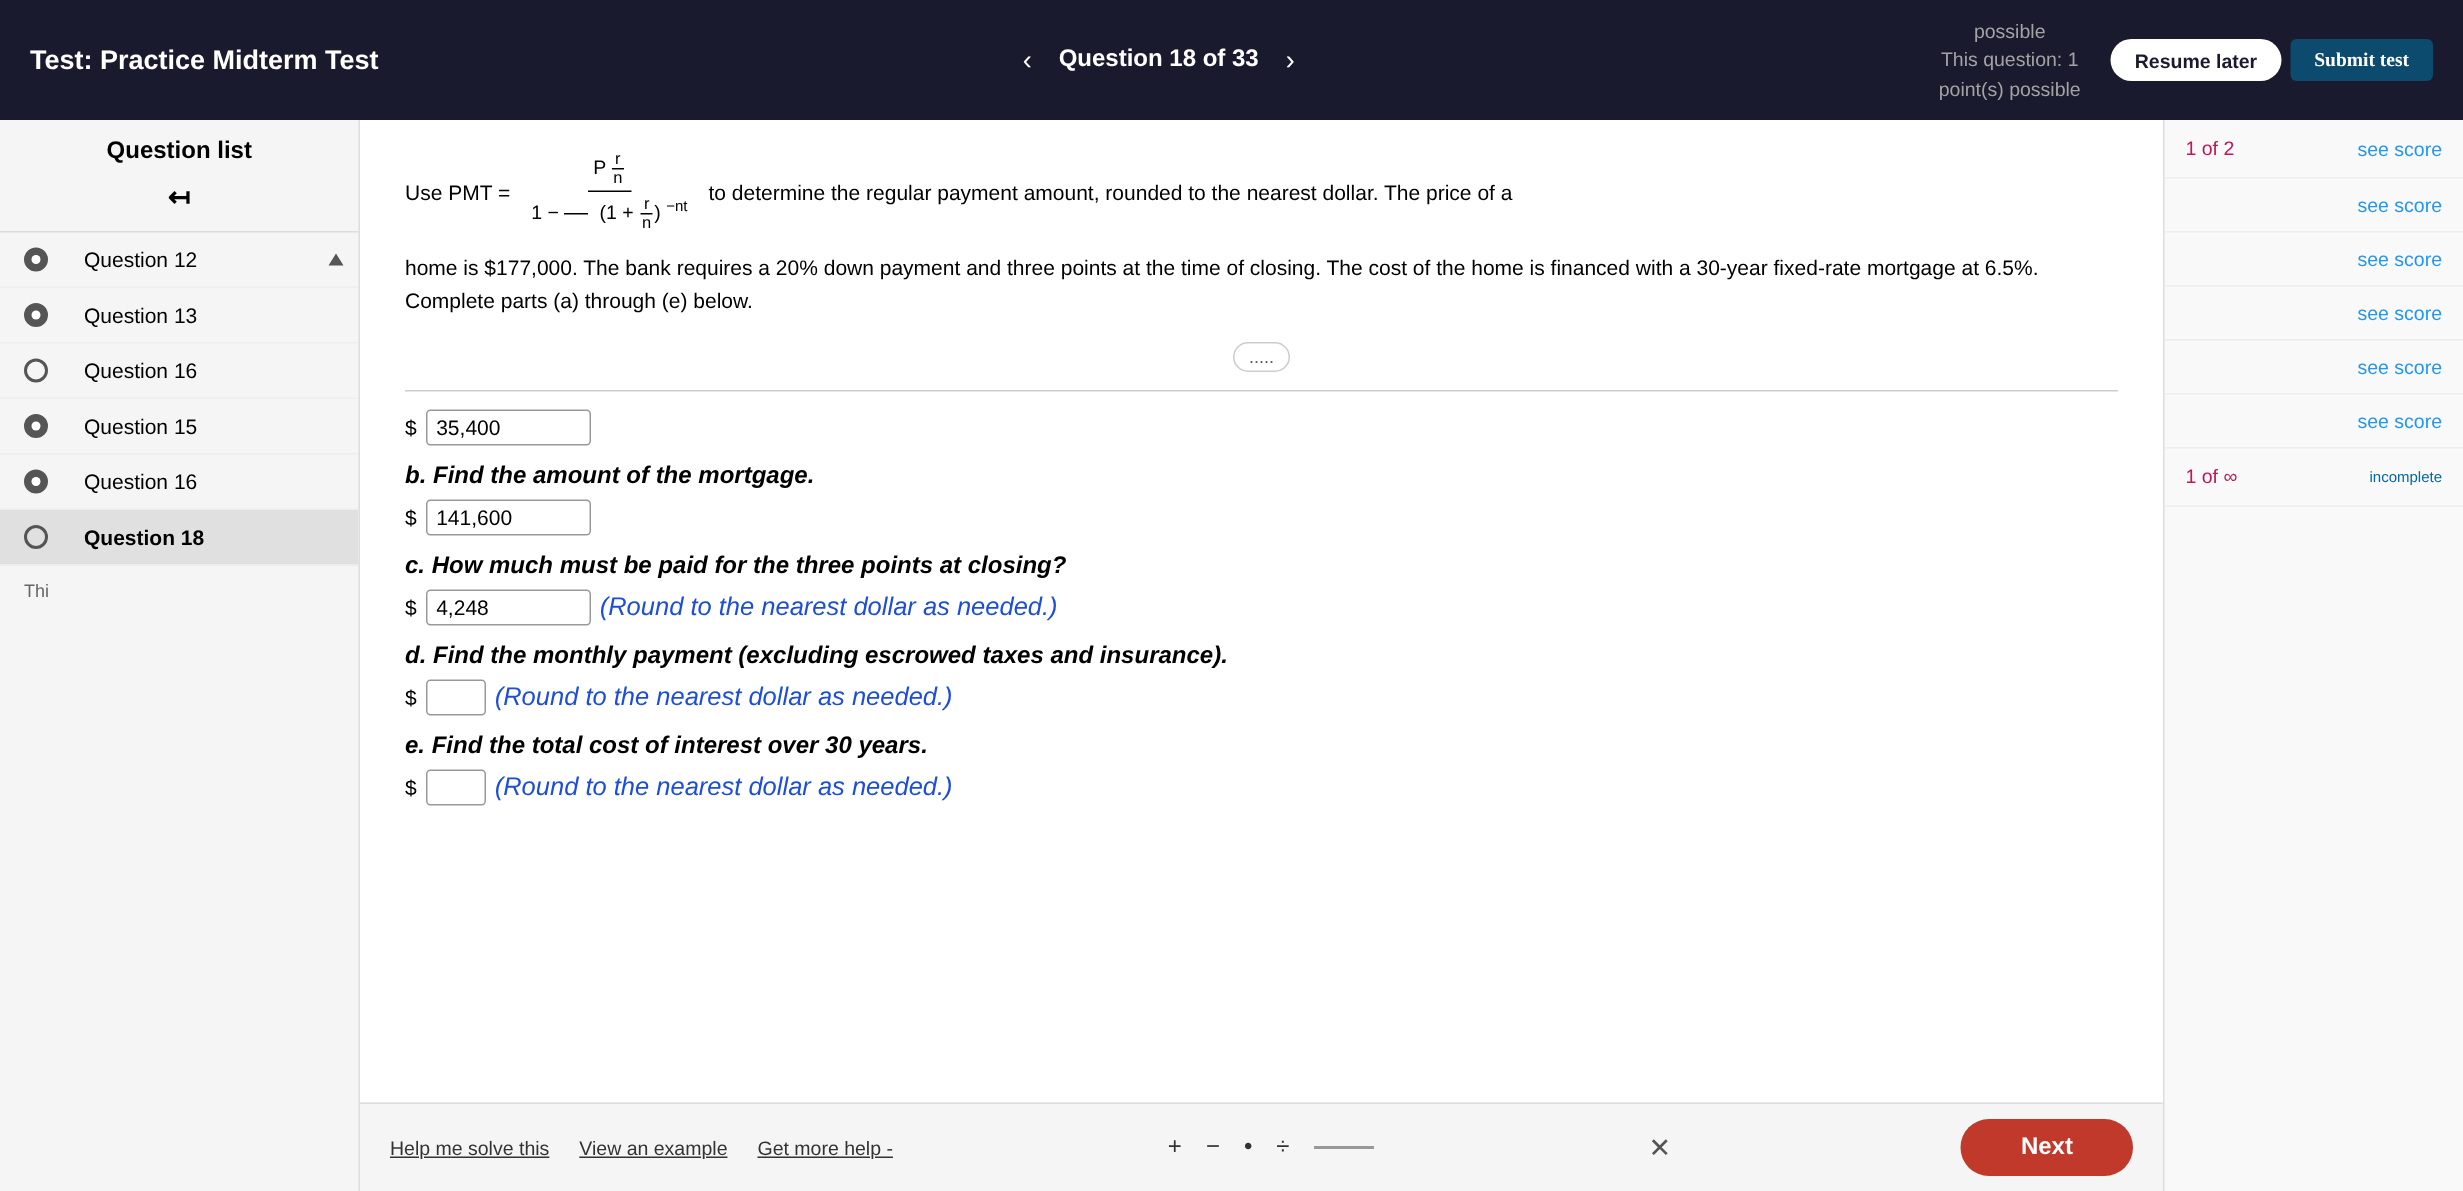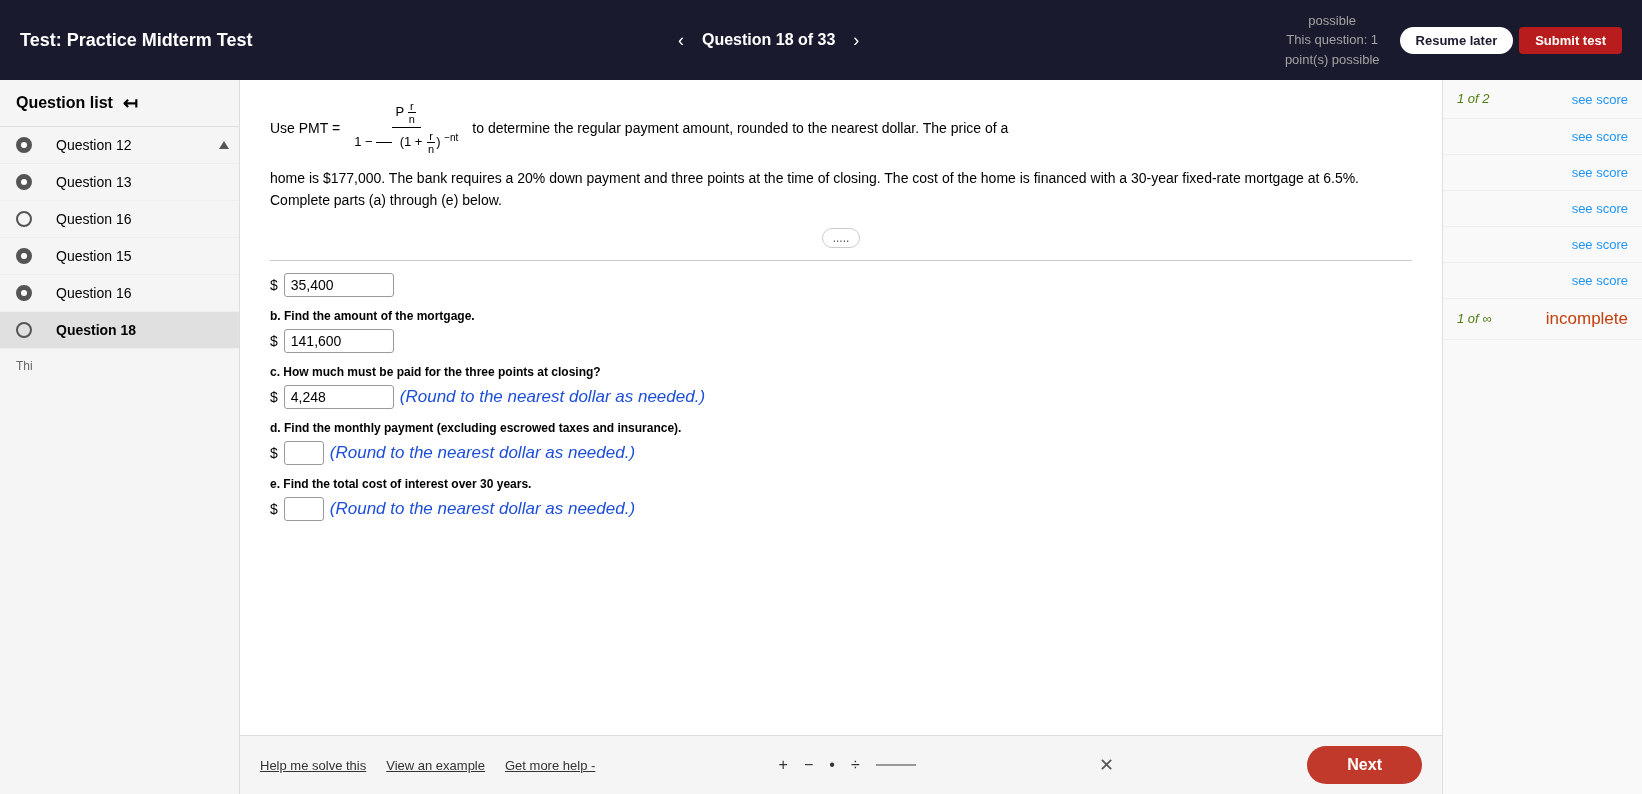--- a/index.html
+++ b/index.html
@@ -57,28 +57,29 @@
       background: white;
       color: #1a1a2e;
       border: none;
       border-radius: 20px;
       padding: 6px 16px;
       font-size: 13px;
       cursor: pointer;
       font-weight: bold;
     }
     .btn-submit {
-      background: #b91c1c;
+      background: #0c4a6e;
       color: white;
       border: none;
       border-radius: 4px;
       padding: 6px 16px;
       font-size: 13px;
       cursor: pointer;
       font-weight: bold;
+      font-family: Liberation Serif, serif;
     }
 
     
     .main-layout {
       display: flex;
       flex: 1;
       overflow: hidden;
     }
 
     
@@ -92,20 +93,21 @@
       flex-shrink: 0;
     }
     .sidebar-header {
       display: flex;
       align-items: center;
       padding: 12px 16px;
       font-size: 16px;
       font-weight: bold;
       border-bottom: 1px solid #ddd;
       gap: 10px;
+      flex-direction: column;
     }
     .sidebar-header .collapse-icon {
       font-size: 18px;
       cursor: pointer;
     }
     .sidebar-item {
       display: flex;
       align-items: center;
       padding: 10px 16px;
       cursor: pointer;
@@ -176,22 +178,23 @@
       line-height: 1.6;
       margin-bottom: 16px;
     }
     .separator-line {
       border: none;
       border-top: 1px solid #ccc;
       margin: 12px 0;
     }
     .part-label {
       font-weight: bold;
-      font-size: 12px;
+      font-size: 16px;
       margin: 12px 0 6px 0;
+      font-style: italic;
     }
     .answer-row {
       display: flex;
       align-items: center;
       gap: 6px;
       margin-bottom: 8px;
     }
     .dollar-sign {
       font-size: 14px;
     }
@@ -297,27 +300,26 @@
       font-size: 13px;
     }
     .see-score-link {
       color: #2196f3;
       font-size: 13px;
       cursor: pointer;
       text-decoration: none;
     }
     .score-info {
       font-size: 13px;
-      color: #4d7c0f;
+      color: #be185d;
       line-height: 1.4;
-      font-style: italic;
     }
     .incomplete-text {
-      color: #c2410c;
-      font-size: 17px;
+      color: #0369a1;
+      font-size: 10px;
     }
   </style>
 </head>
 <body>
 
 <div class="header">
   <div class="header-title">Test:  Practice Midterm Test</div>
   <div class="header-nav">
     <button class="nav-arrow">‹</button>
     <span>Question 18 of 33</span>

